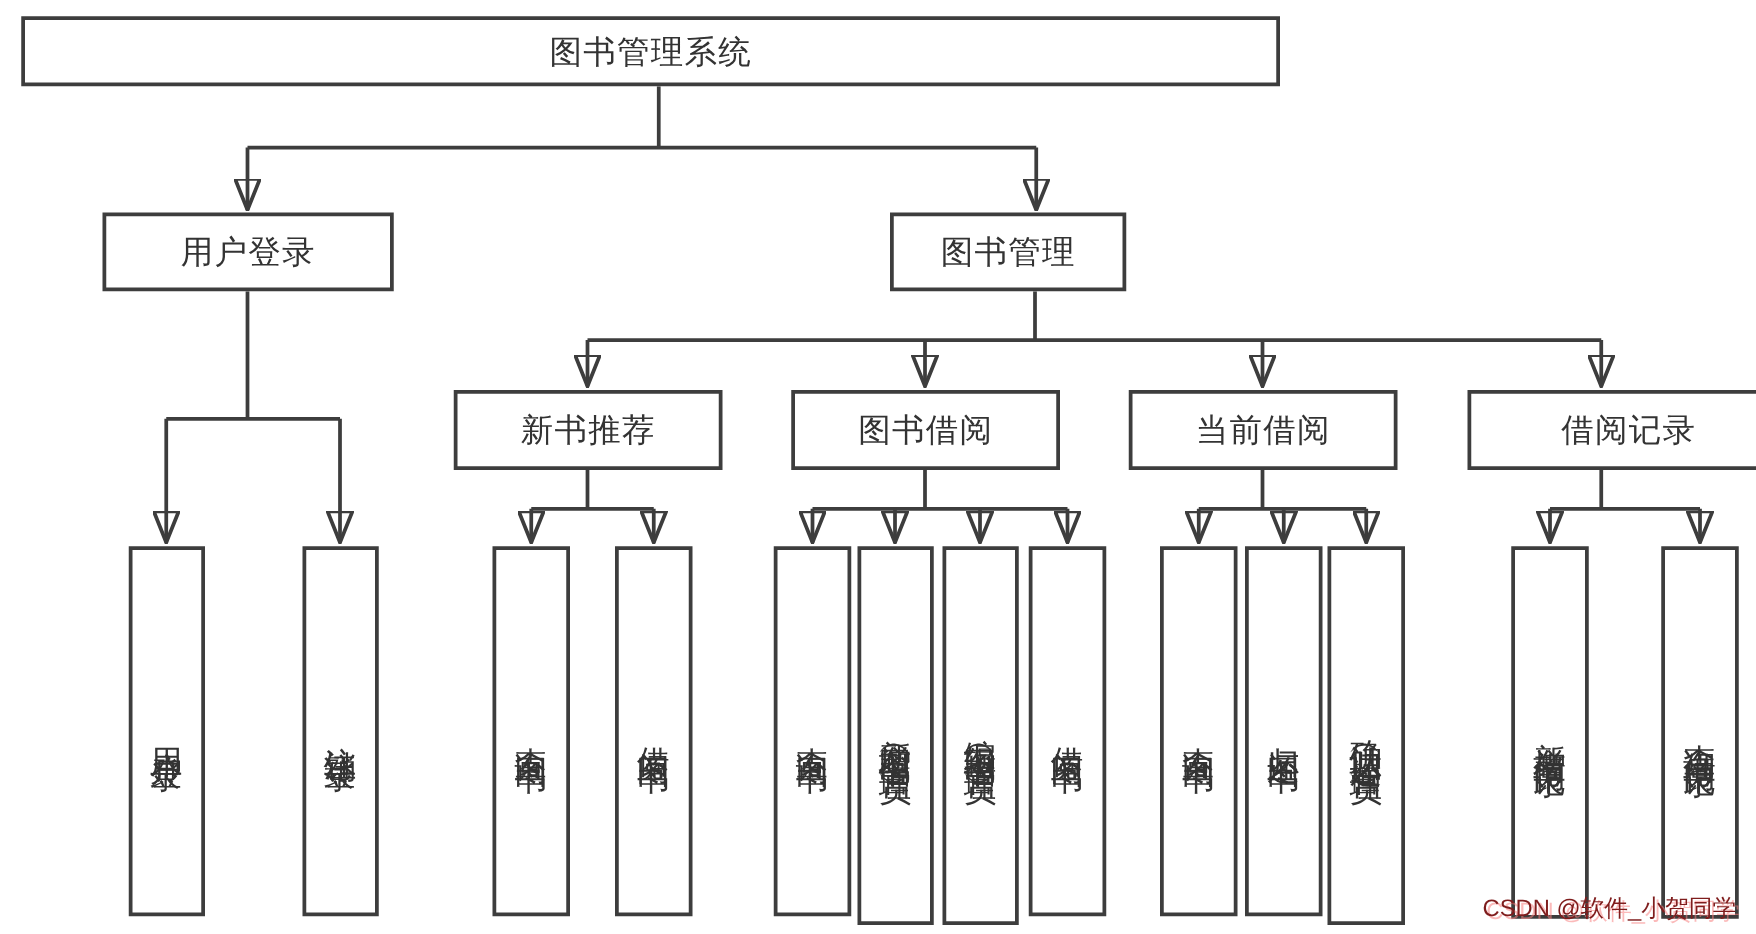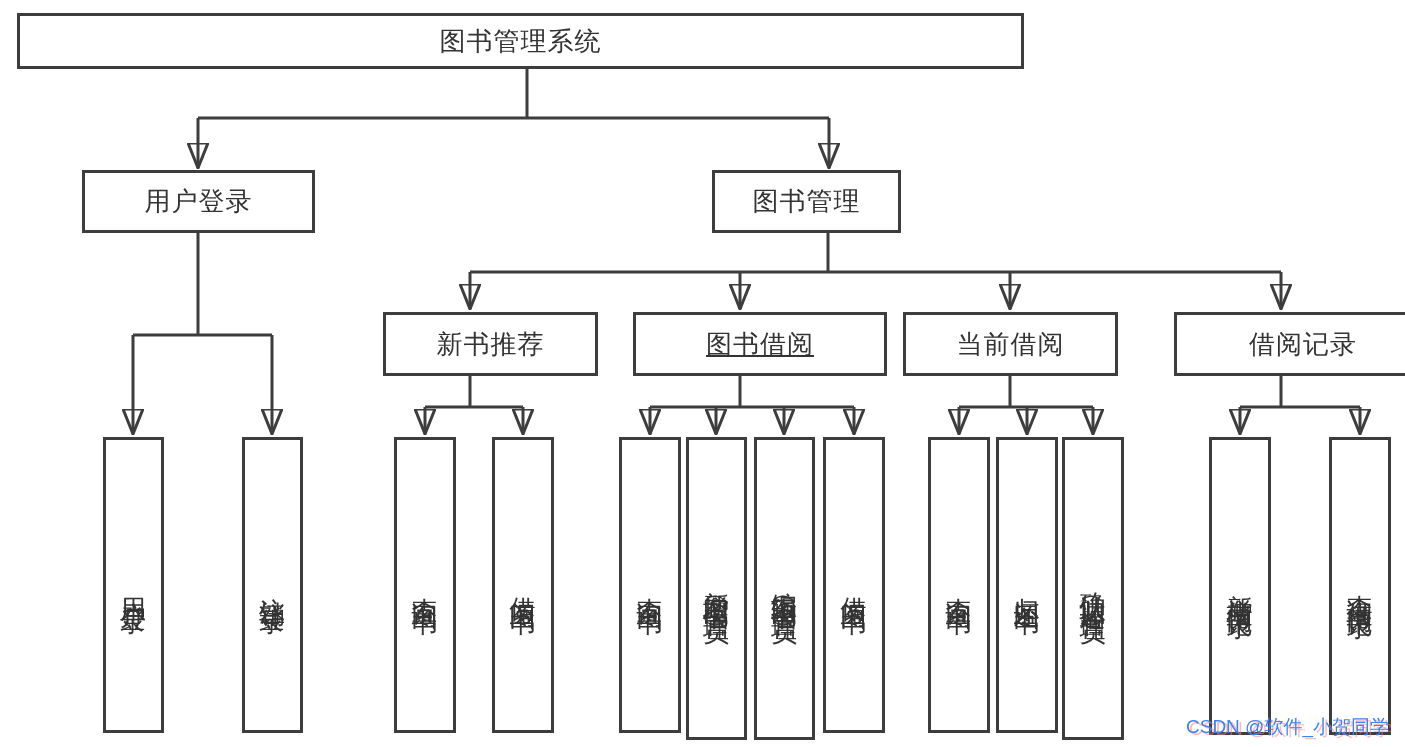--- a/index.html
+++ b/index.html
@@ -15,21 +15,21 @@
     border:3px solid #3d3d3d;color:#333333;z-index:2;
     display:flex;align-items:center;justify-content:center;text-align:center;
   }
   .hnode{font-size:26px;letter-spacing:1px;white-space:nowrap;}
   .vnode .vtext{
     writing-mode:vertical-lr;text-orientation:mixed;
     font-size:26px;letter-spacing:4px;line-height:1;white-space:nowrap;
   }
   .watermark{
     position:absolute;left:1186px;top:714px;z-index:3;
-    font-size:19px;color:#3b82f6;white-space:nowrap;
+    font-size:19px;color:#7f1d1d;white-space:nowrap;
     text-shadow:3px 2px 0 rgba(248,130,130,0.55);
   }
 </style>
 </head>
 <body>
 
 <div class="stage">
 
   <svg class="connectors" width="1405" height="747" viewBox="0 0 1405 747">
     <defs>
@@ -77,22 +77,22 @@
     <path d="M1240 407 H1360"></path>
     <path class="arrowline" d="M1240 407 V434"></path>
     <path class="arrowline" d="M1360 407 V434"></path>
   </svg>
 
   <div class="node hnode" style="left:17px;top:13px;width:1007px;height:56px;">图书管理系统</div>
 
   <div class="node hnode" style="left:82px;top:170px;width:233px;height:63px;">用户登录</div>
   <div class="node hnode" style="left:712px;top:170px;width:189px;height:63px;">图书管理</div>
 
-  <div class="node hnode" style="left:363px;top:312px;width:215px;height:64px;margin-left:20px;">新书推荐</div>
-  <div class="node hnode" style="left:633px;top:312px;width:254px;height:64px;text-decoration:underline;">图书借阅</div>
+  <div class="node hnode" style="left:363px;top:312px;width:215px;height:64px;">新书推荐</div>
+  <div class="node hnode" style="left:633px;top:312px;width:215px;height:64px;">图书借阅</div>
   <div class="node hnode" style="left:903px;top:312px;width:215px;height:64px;font-family:Liberation Serif, serif;">当前借阅</div>
   <div class="node hnode" style="left:1174px;top:312px;width:258px;height:64px;">借阅记录</div>
 
   <div class="node vnode" style="left:103px;top:437px;width:61px;height:296px;">
     <span class="vtext">用户登录</span>
   </div>
   <div class="node vnode" style="left:242px;top:437px;width:61px;height:296px;">
     <span class="vtext">注销登录</span>
   </div>
 

